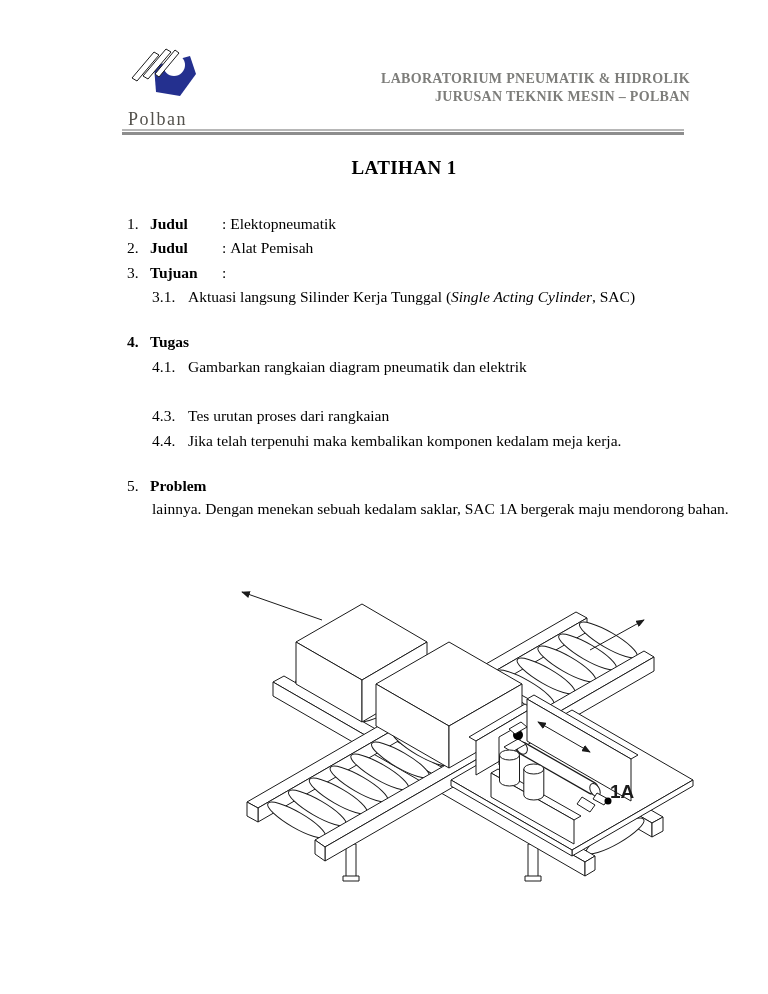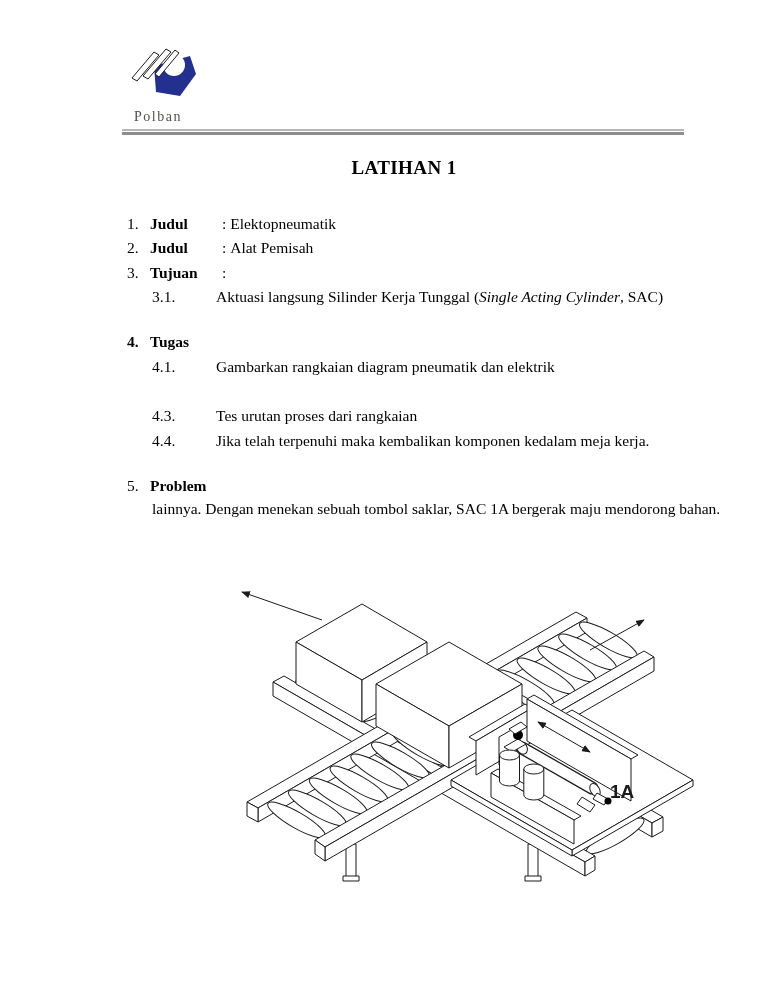--- a/index.html
+++ b/index.html
@@ -1,38 +1,38 @@
 <!DOCTYPE html>
 <html><head>
 <meta charset="utf-8">
 <style>
   html,body{margin:0;padding:0;background:#e8e8e8;}
   .page{position:relative;width:768px;height:994px;background:#ffffff;margin:0 auto;
         font-family:"Liberation Serif", serif;color:#000;overflow:hidden;}
 
   
   .logo-wrap{position:absolute;left:126px;top:36px;width:90px;}
-  .logo-caption{font-size:14px;color:#53514c;letter-spacing:1.5px;margin-top:1px;margin-left:8px;}
+  .logo-caption{font-size:18px;color:#53514c;letter-spacing:1.5px;margin-top:1px;margin-left:2px;}
   .header-text{position:absolute;left:250px;right:78px;top:70px;text-align:right;
                font-weight:bold;font-size:14px;line-height:18px;color:#7d7d7a;letter-spacing:0.3px;}
   .rule{position:absolute;left:122px;top:129px;width:562px;height:6px;}
   .rule .r1{height:2px;background:#b7b7b7;}
   .rule .r2{height:1px;background:#ffffff;}
   .rule .r3{height:3px;background:#8d8d8d;}
 
   
   .doc-title{position:absolute;left:122px;width:564px;top:157px;text-align:center;
              font-weight:bold;font-size:19px;letter-spacing:0.4px;}
 
   
   .row{position:absolute;left:127px;display:flex;font-size:15.5px;line-height:20px;white-space:nowrap;}
   .row .num{width:23px;}
   .row .lbl{width:72px;font-weight:bold;}
   .row.bold-num .num{font-weight:bold;}
-  .subrow{position:absolute;left:152px;display:flex;font-size:15.5px;line-height:20px;white-space:nowrap;gap:28px;}
+  .subrow{position:absolute;left:152px;display:flex;font-size:15.5px;line-height:20px;white-space:nowrap;}
   .subrow .subnum{width:36px;}
   .para{position:absolute;left:152px;width:540px;font-size:15.5px;line-height:25px;}
   .para div{white-space:nowrap;}
 
   
   .figure{position:absolute;left:182px;top:586px;width:520px;height:306px;}
   svg .ln{fill:none;stroke:#1b1b1b;stroke-width:1;}
   svg polygon, svg rect.w, svg path.w{fill:#ffffff;stroke:#1b1b1b;stroke-width:1;stroke-linejoin:round;}
   svg ellipse.rl{fill:#ffffff;stroke:#1b1b1b;stroke-width:1;}
   svg text.fig-label{font-family:"Liberation Sans", sans-serif;font-weight:bold;font-size:19px;fill:#1b1b1b;}
@@ -46,20 +46,24 @@
     <svg width="78" height="68" viewBox="0 0 78 68">
       <path d="M28,30 L64,20 L70,38 L54,60 L30,56 Z" fill="#24308f" stroke="none"></path>
       <circle cx="48" cy="29" r="11" fill="#ffffff"></circle>
       <polygon points="6,42 28,16 33,19 11,45" fill="#e87a22"></polygon>
       <polygon points="17,40 40,13 45,16 22,43" fill="#e87a22"></polygon>
       <polygon points="29,38 49,14 53,17 33,41" fill="#e87a22"></polygon>
     </svg>
     <div class="logo-caption">Polban</div>
   </div>
 
+  <div class="header-text">
+    <div>LABORATORIUM PNEUMATIK &amp; HIDROLIK</div>
+    <div>JURUSAN TEKNIK MESIN – POLBAN</div>
+  </div>
 
   <div class="rule">
     <div class="r1"></div>
     <div class="r2"></div>
     <div class="r3"></div>
   </div>
 
   <div class="doc-title">LATIHAN 1</div>
 
   <div class="row" style="top:214px">
@@ -97,21 +101,21 @@
   <div class="subrow" style="top:431px">
     <span class="subnum">4.4.</span>
     <span>Jika telah terpenuhi maka kembalikan komponen kedalam meja kerja.</span>
   </div>
 
   <div class="row" style="top:476px">
     <span class="num">5.</span>
     <span class="lbl">Problem</span>
   </div>
   <div class="para" style="top:496px">
-    <div>lainnya. Dengan menekan sebuah tombol saklar, SAC 1A bergerak maju mendorong bahan.</div>
+    <div>lainnya. Dengan menekan sebuah kedalam saklar, SAC 1A bergerak maju mendorong bahan.</div>
   </div>
 
   <div class="figure">
   <svg width="520" height="306" viewBox="0 0 520 306">
     <defs>
       <marker id="ah" viewBox="0 0 10 8" refX="9" refY="4" markerWidth="9" markerHeight="7" orient="auto-start-reverse">
         <path d="M0,0 L10,4 L0,8 z" fill="#1b1b1b"></path>
       </marker>
     </defs>
 

